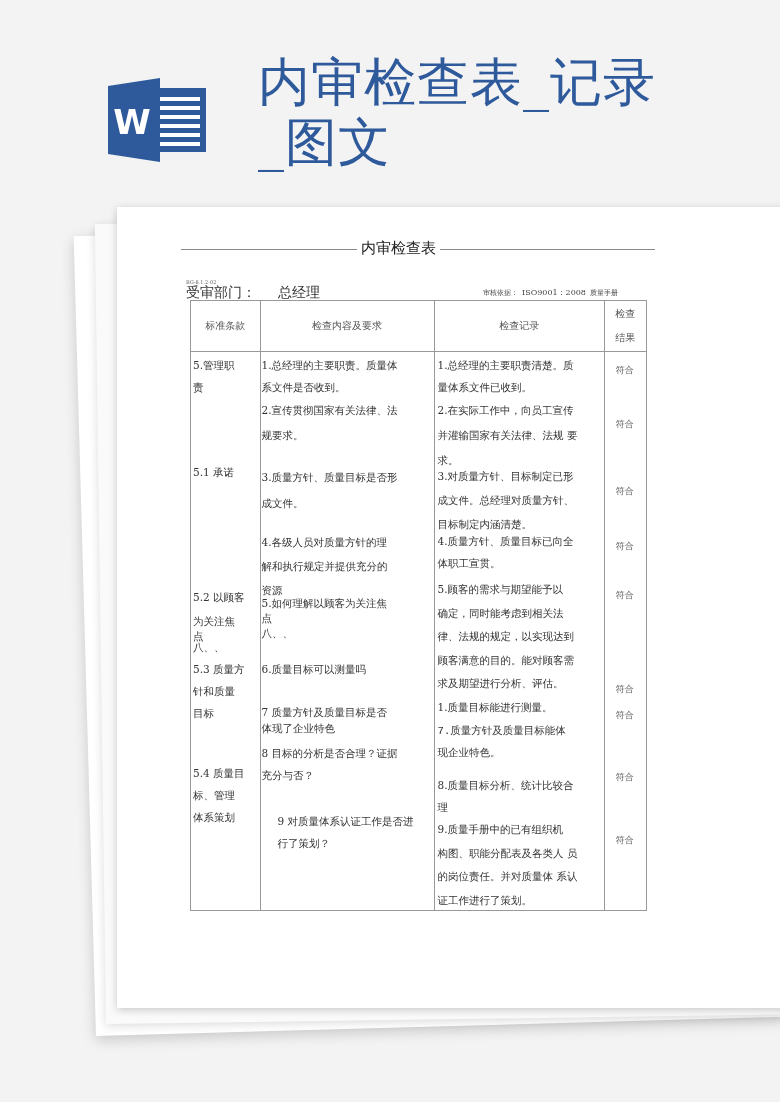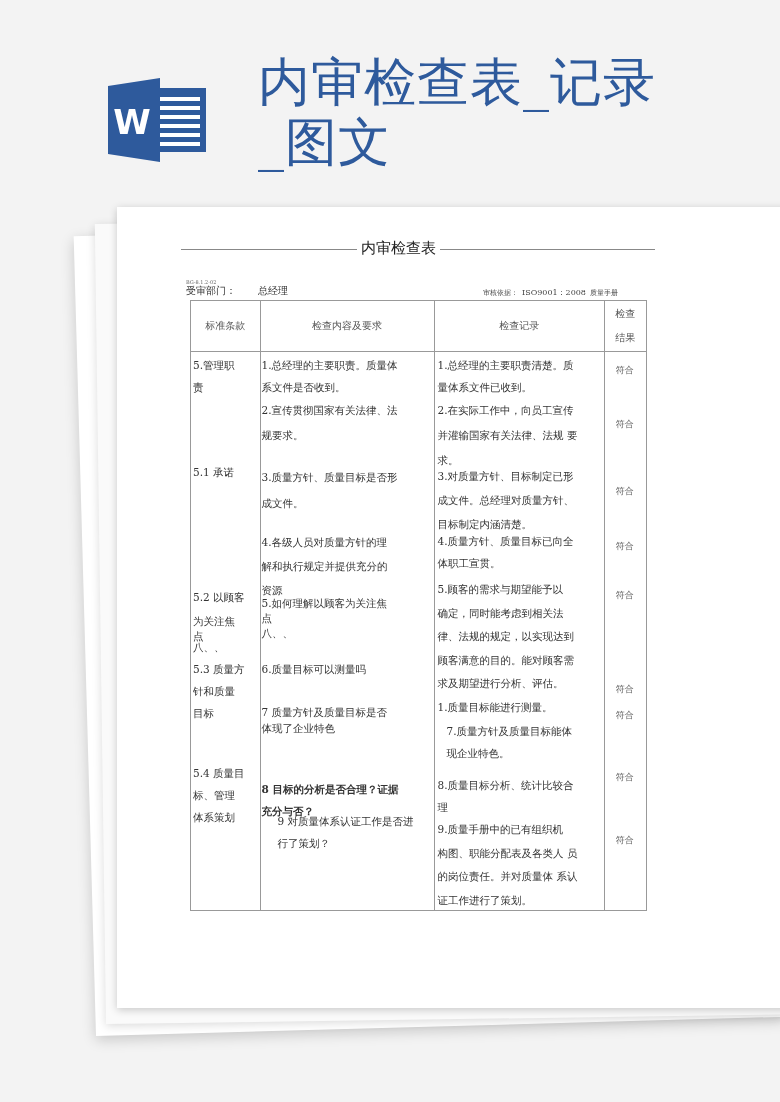--- a/index.html
+++ b/index.html
@@ -24,21 +24,21 @@
     background:#fafafa; box-shadow:0 2px 10px rgba(0,0,0,0.15);
     transform:rotate(-0.8deg); transform-origin:left bottom;
   }
   .page {
     position:absolute; left:117px; top:207px; width:680px; height:801px;
     background:#fff; box-shadow:0 2px 8px rgba(0,0,0,0.2);
   }
   .doc-rule { position:absolute; left:64px; top:42px; width:474px; height:1px; background:#888; }
   .doc-title { position:absolute; left:240px; top:32px; font-size:15px; color:#222; background:#fff; padding:0 4px; }
   .doc-code { position:absolute; left:69px; top:72px; font-size:5px; color:#666; }
-  .dept { position:absolute; left:69px; top:77px; font-size:10px; color:#333; }
+  .dept { position:absolute; left:69px; top:77px; font-size:14px; color:#333; }
   .dept .val { margin-left:22px; }
   .basis { position:absolute; left:366px; top:80px; font-size:7px; color:#444; }
   .basis .std { font-size:8px; margin:8px 4px; }
 
   table.audit {
     position:absolute; left:73px; top:93px; width:457px; height:611px;
     border-collapse:collapse; font-size:10.5px; color:#333;
   }
   table.audit th, table.audit td { border:1px solid #999; vertical-align:top; }
   table.audit th { font-weight:normal; color:#555; height:34px; vertical-align:middle; text-align:center; font-size:10px; }
@@ -146,21 +146,21 @@
           <div>点</div>
           <div>八、、</div>
         </div>
         <div class="abs" style="left:1px;top:306px;">
           <div>6.质量目标可以测量吗</div>
         </div>
         <div class="abs" style="left:1px;top:352px;line-height:16px;">
           <div>7 质量方针及质量目标是否</div>
           <div>体现了企业特色</div>
         </div>
-        <div class="abs" style="left:1px;top:426px;font-weight:bold;">
+        <div class="abs" style="left:1px;top:390px;">
           <div>8 目标的分析是否合理？证据</div>
           <div>充分与否？</div>
         </div>
         <div class="abs" style="left:1px;top:458px;padding-left:16px;">
           <div>9 对质量体系认证工作是否进</div>
           <div>行了策划？</div>
         </div>
       </td>
 
       <td class="col">
@@ -185,21 +185,21 @@
         <div class="abs" style="left:3px;top:226px;line-height:23.5px;">
           <div>5.顾客的需求与期望能予以</div>
           <div>确定，同时能考虑到相关法</div>
           <div>律、法规的规定，以实现达到</div>
           <div>顾客满意的目的。能对顾客需</div>
           <div>求及期望进行分析、评估。</div>
         </div>
         <div class="abs" style="left:3px;top:344px;">
           <div>1.质量目标能进行测量。</div>
         </div>
-        <div class="abs" style="left:12px;top:368px;">
+        <div class="abs" style="left:3px;top:368px;font-family:Liberation Mono, monospace;">
           <div>7.质量方针及质量目标能体</div>
           <div>现企业特色。</div>
         </div>
         <div class="abs" style="left:3px;top:422px;">
           <div>8.质量目标分析、统计比较合</div>
           <div>理</div>
         </div>
         <div class="abs" style="left:3px;top:466px;line-height:23.5px;">
           <div>9.质量手册中的已有组织机</div>
           <div>构图、职能分配表及各类人 员</div>

